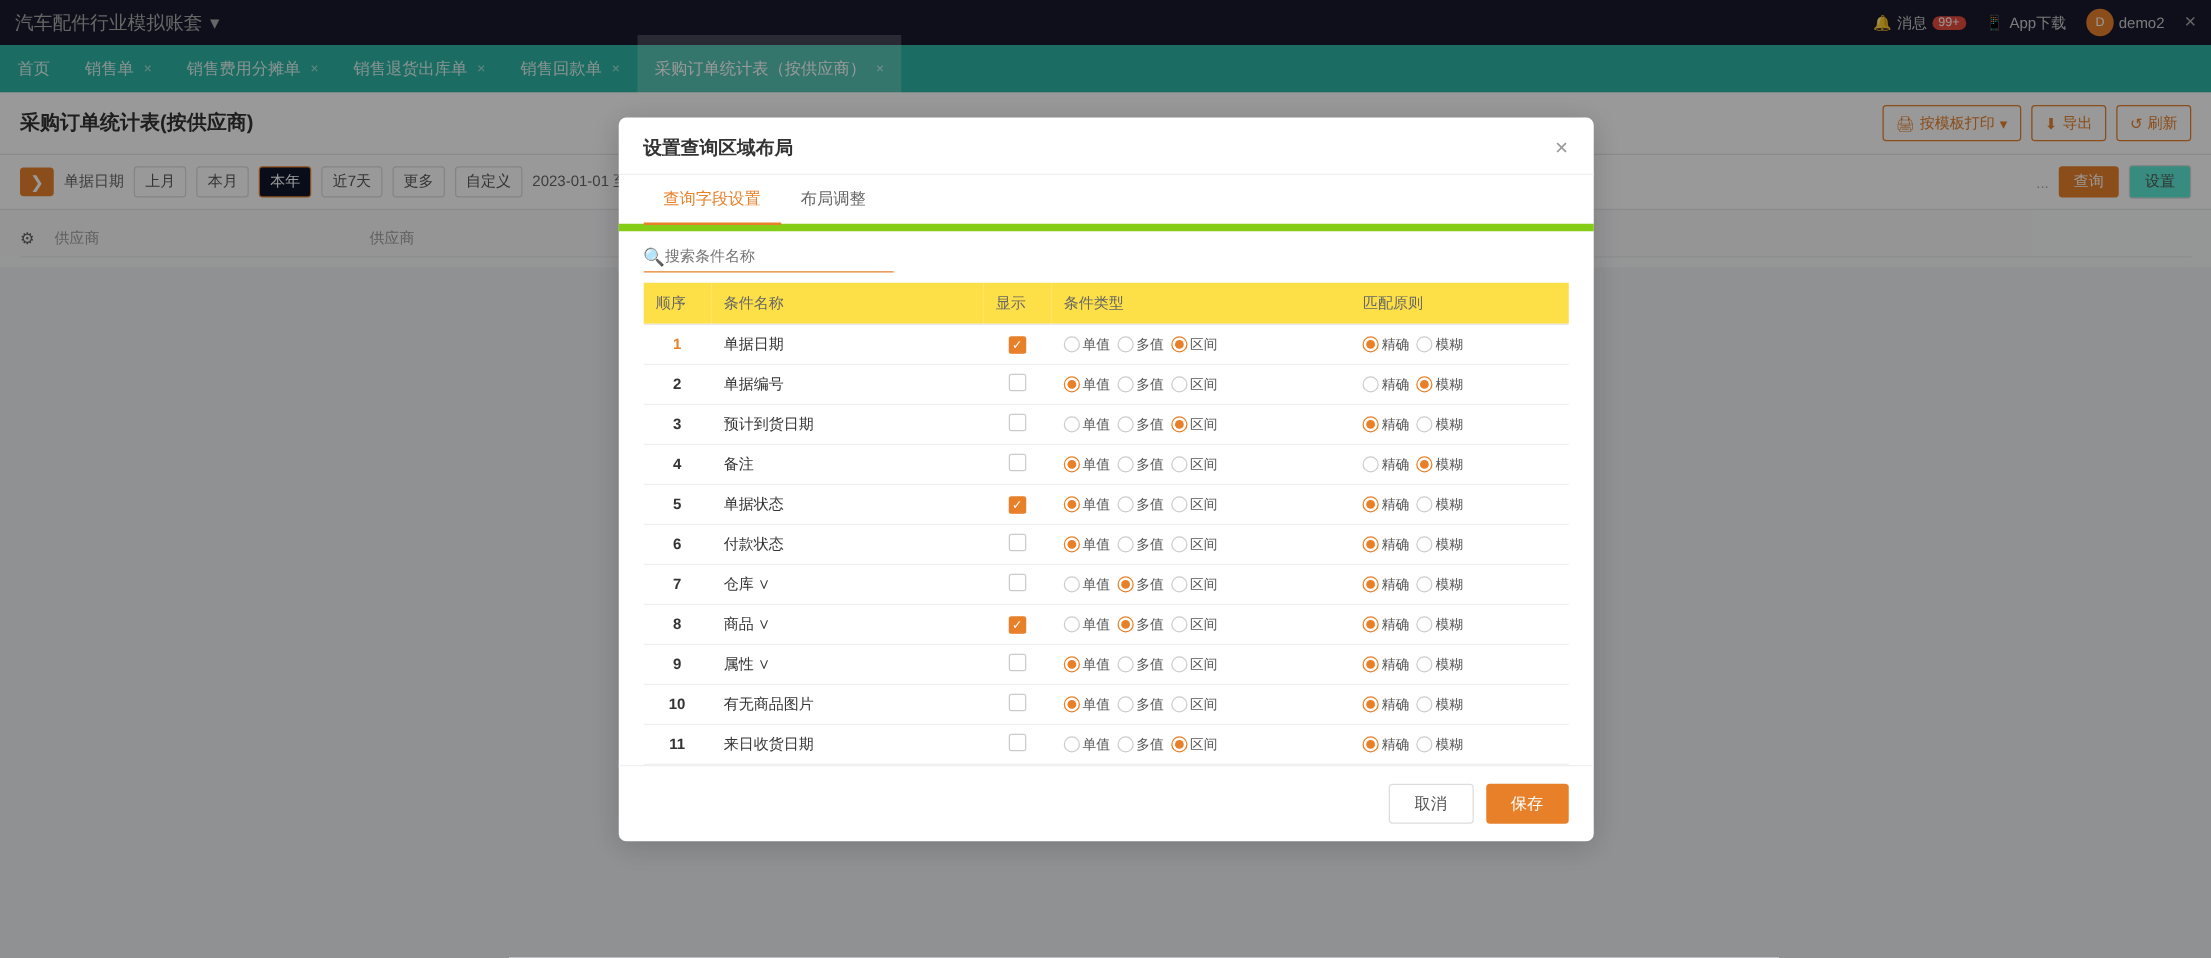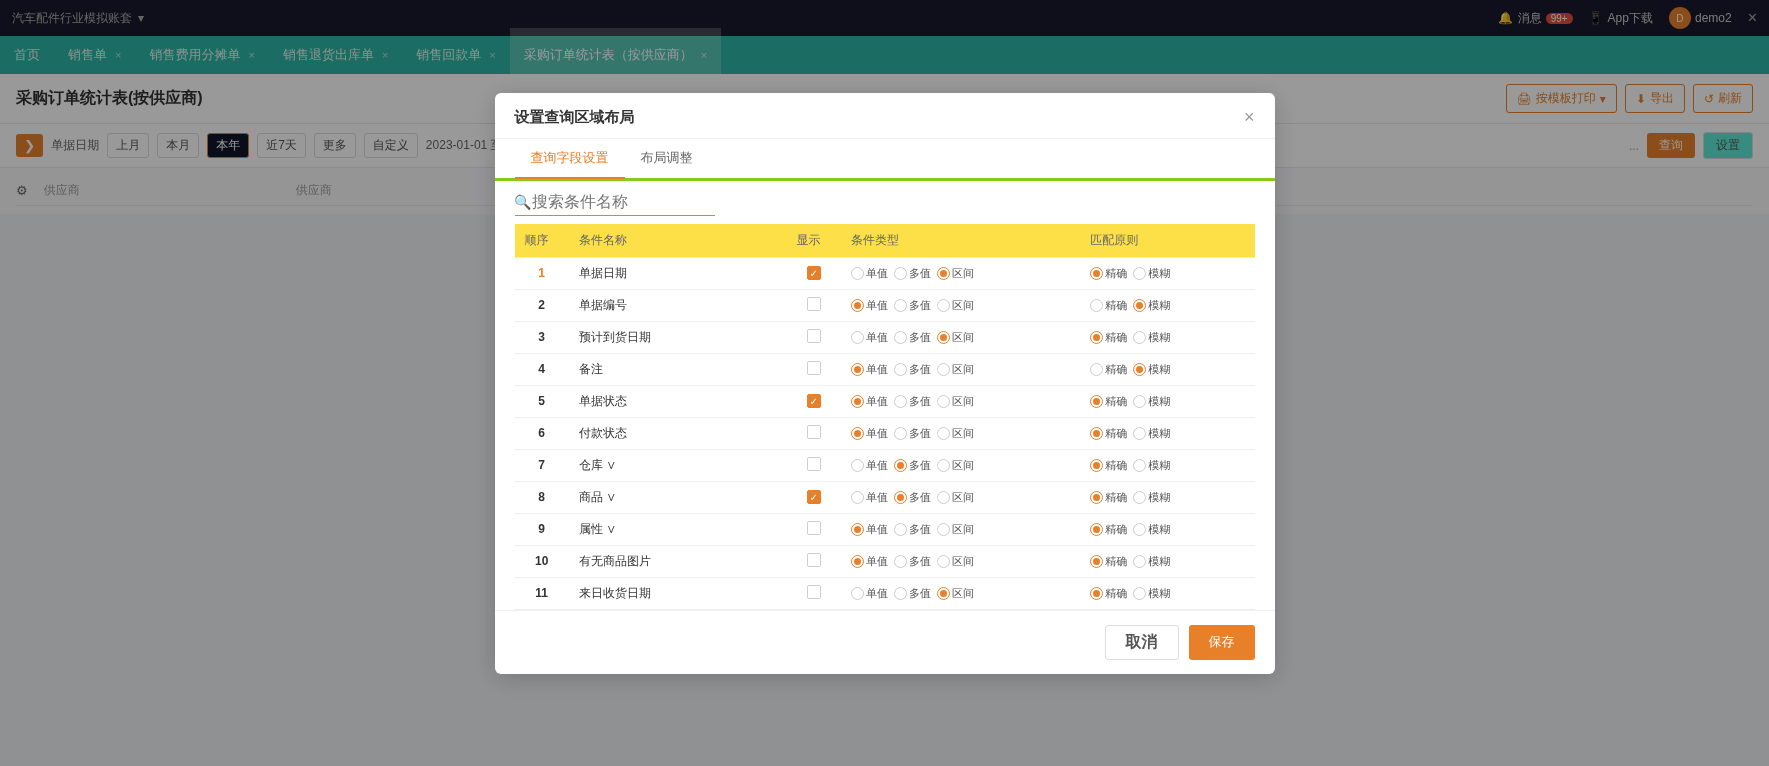--- a/index.html
+++ b/index.html
@@ -8,21 +8,21 @@
     
     .top-nav {
       background: #1a1a2e;
       height: 36px;
       display: flex;
       align-items: center;
       justify-content: space-between;
       padding: 0 12px;
       color: #ccc;
     }
-    .top-nav-left { font-size: 12px; color: #aaa; display: flex; align-items: center; gap: 6px; }
+    .top-nav-left { font-size: 15px; color: #aaa; display: flex; align-items: center; gap: 6px; }
     .top-nav-right { display: flex; align-items: center; gap: 16px; font-size: 12px; }
     .top-nav-right .badge { background: #e74c3c; color: white; border-radius: 8px; padding: 0 5px; font-size: 10px; }
     .top-nav-right .nav-item { color: #ccc; display: flex; align-items: center; gap: 4px; cursor: pointer; }
     .close-x { color: #aaa; cursor: pointer; font-size: 16px; }
 
     
     .tab-bar {
       background: #2db5a3;
       height: 38px;
       display: flex;
@@ -107,21 +107,21 @@
       padding: 14px 20px 10px;
       border-bottom: 1px solid #f0f0f0;
     }
     .modal-title { font-size: 15px; font-weight: bold; color: #333; }
     .modal-close { cursor: pointer; color: #999; font-size: 18px; }
 
     
     .modal-tabs {
       display: flex;
       padding: 0 20px;
-      border-bottom: 3px solid #84cc16;
+      border-bottom: 6px solid #84cc16;
       gap: 0;
     }
     .modal-tab {
       padding: 10px 16px;
       font-size: 13px;
       color: #666;
       cursor: pointer;
       border-bottom: 2px solid transparent;
       margin-bottom: -1px;
     }
@@ -135,21 +135,21 @@
       padding: 12px 20px 8px;
     }
     .modal-search-box {
       display: flex;
       align-items: center;
       border-bottom: 1px solid #e8802a;
       padding-bottom: 4px;
       width: 200px;
     }
     .modal-search-box input {
-      border: none; outline: none; font-size: 16px; color: #666;
+      border: none; outline: none; font-size: 12px; color: #666;
       width: 170px; background: transparent;
     }
     .search-icon { color: #aaa; font-size: 14px; }
 
     
     .modal-table {
       flex: 1;
       overflow-y: auto;
       padding: 0 20px;
     }
@@ -216,21 +216,21 @@
     
     .modal-footer {
       display: flex;
       justify-content: flex-end;
       padding: 14px 20px;
       gap: 10px;
       border-top: 1px solid #f0f0f0;
     }
     .btn-cancel {
       padding: 6px 20px; border: 1px solid #ddd; border-radius: 3px;
-      background: white; color: #555; font-size: 16px; cursor: pointer; font-weight: bold;
+      background: white; color: #555; font-size: 13px; cursor: pointer;
     }
     .btn-save {
       padding: 6px 20px; border: none; border-radius: 3px;
       background: #e8802a; color: white; font-size: 13px; cursor: pointer;
     }
 
     
     .modal-table::-webkit-scrollbar { width: 5px; }
     .modal-table::-webkit-scrollbar-track { background: #f0f0f0; }
     .modal-table::-webkit-scrollbar-thumb { background: #ccc; border-radius: 3px; }

